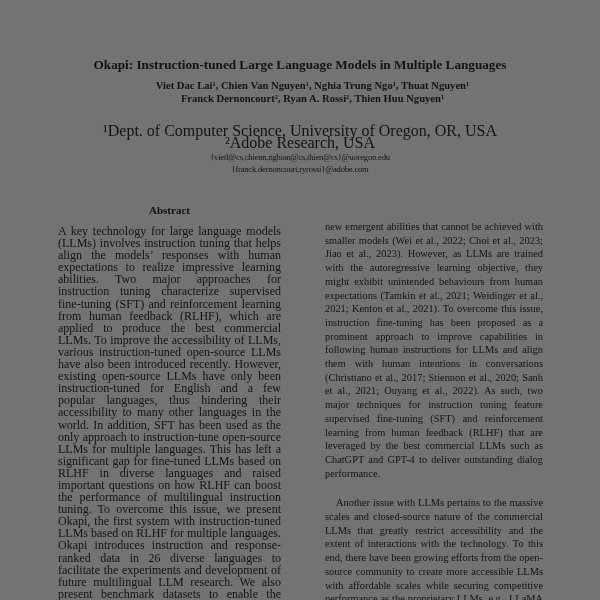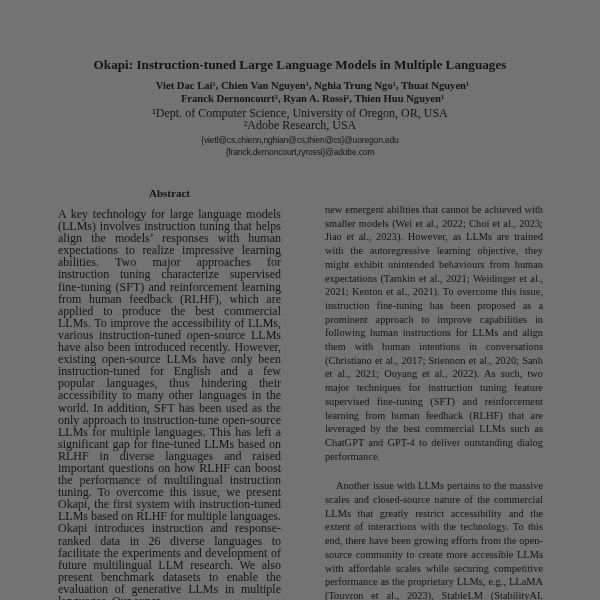--- a/index.html
+++ b/index.html
@@ -27,27 +27,27 @@
     margin: 0;
   }
   .authors {
     margin-top: 8px;
     font-weight: bold;
     font-size: 10.6px;
     line-height: 12.5px;
     margin-left: 25px;
   }
   .affiliations {
-    margin-top: 3px;
-    font-size: 12px;
+    margin-top: 20px;
+    font-size: 16px;
     line-height: 11.5px;
   }
   .emails {
     margin-top: 3px;
-    font-family: Liberation Sans, sans-serif;
+    font-family: Liberation Serif, serif;
     font-size: 8.6px;
     line-height: 12px;
     letter-spacing: -0.2px;
     text-align: center;
   }
   .columns {
     margin-top: 29px;
     display: flex;
     padding: 0 44px 16px 45px;
     gap: 17px;

